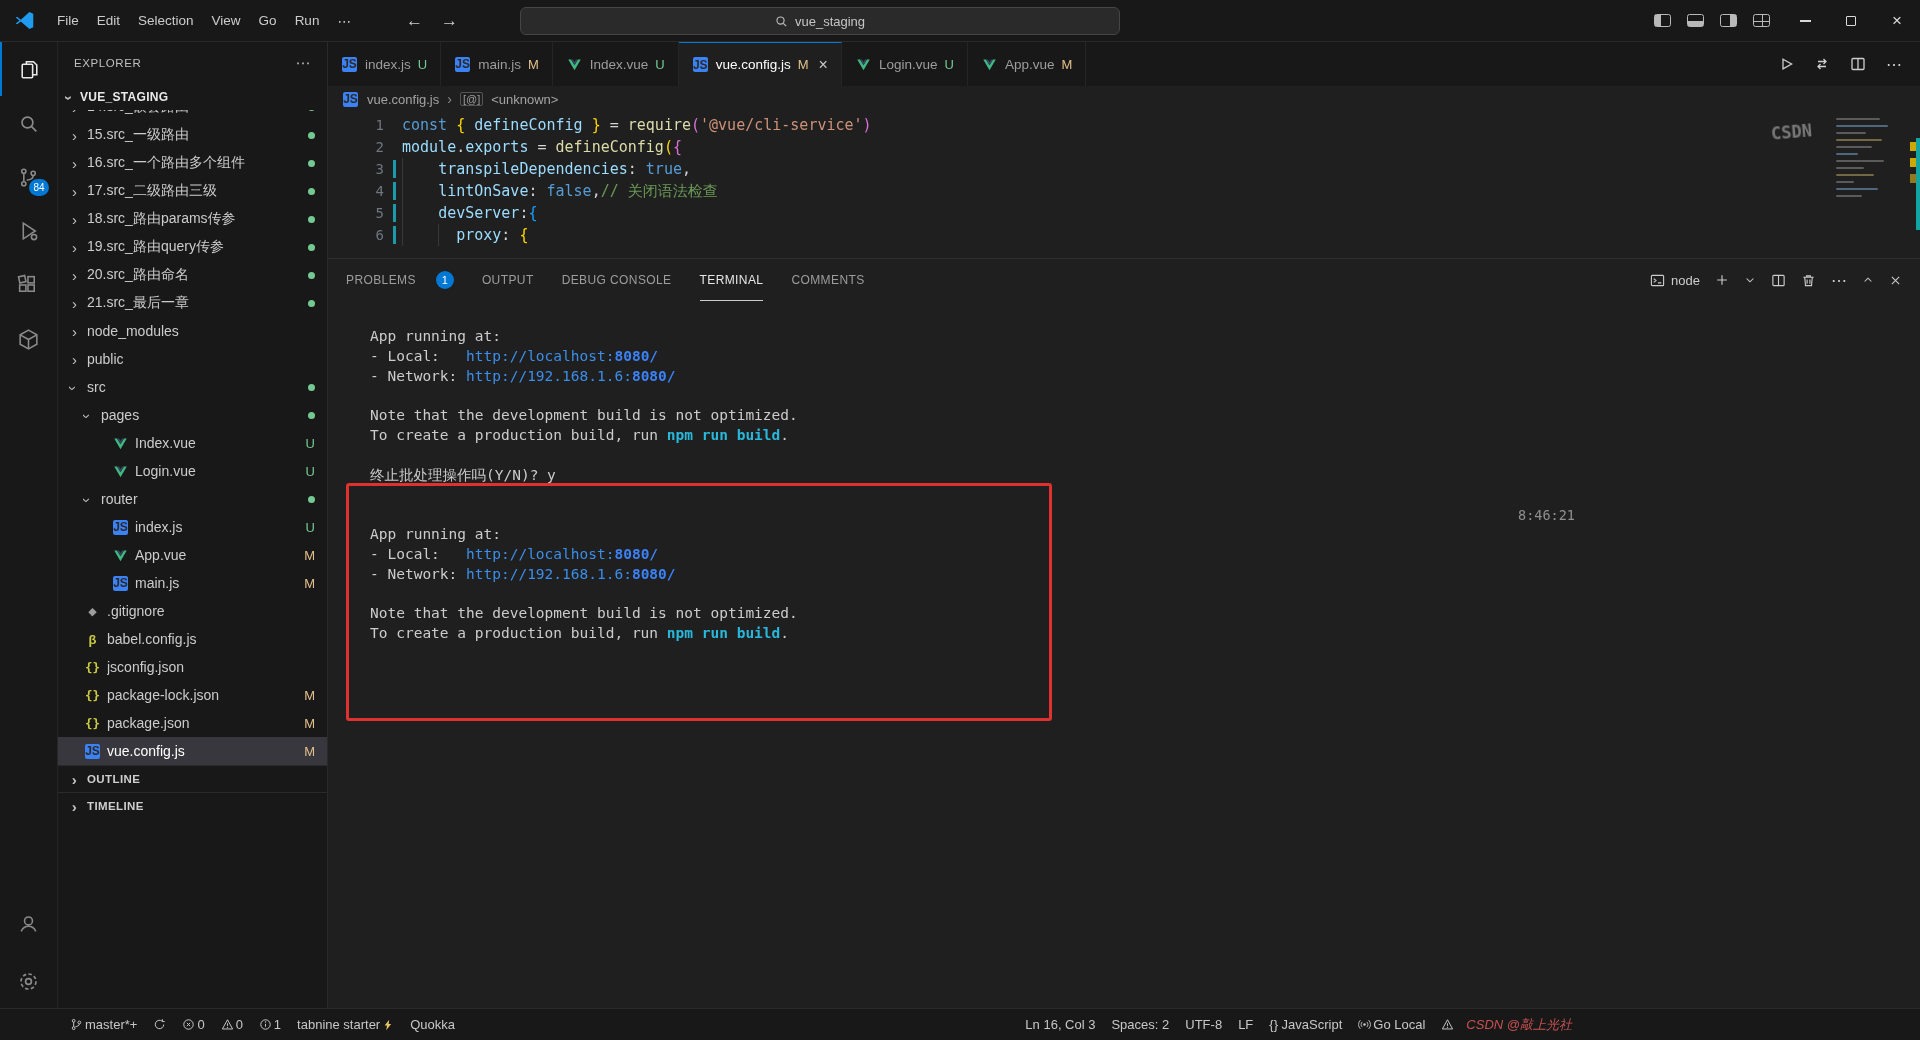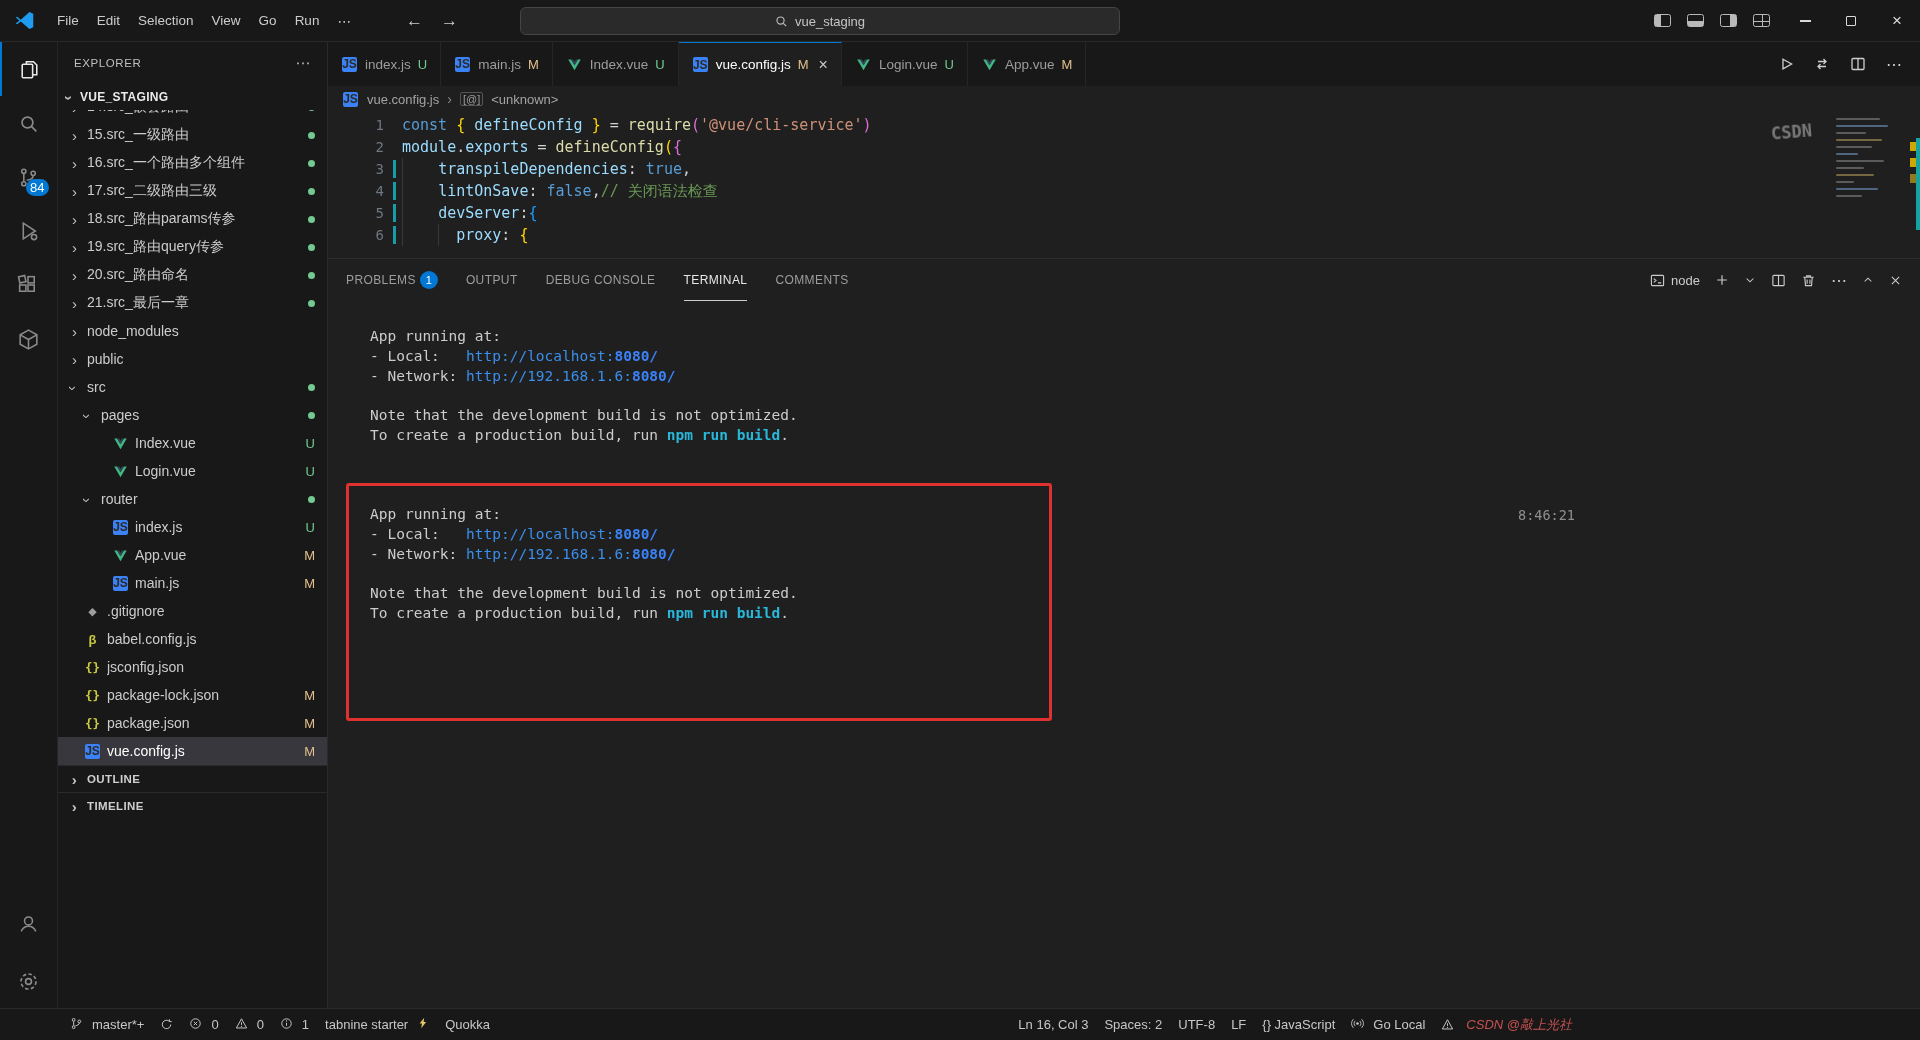--- a/index.html
+++ b/index.html
@@ -31,21 +31,21 @@
   .win-btn .maxbox { width:10px; height:10px; border:1.4px solid #d9d9d9; border-radius:1px; }
   .win-btn.close { font-size:17px; }
 
   
   .activitybar { position:absolute; top:42px; left:0; bottom:32px; width:58px; background:#181818;
     border-right:1px solid #252525; display:flex; flex-direction:column; align-items:center; z-index:20; }
   .ab-item { width:58px; height:54px; display:flex; align-items:center; justify-content:center;
     color:#8a8a8a; position:relative; cursor:pointer; }
   .ab-item.active { color:#e9e9e9; border-left:2px solid #0078d4; }
   .ab-badge { position:absolute; right:9px; bottom:8px; min-width:18px; height:17px; padding:0 4px;
-    background:#0078d4; color:#fff; border-radius:9px; font-size:13px; display:flex;
+    background:#0078d4; color:#fff; border-radius:9px; font-size:10px; display:flex;
     align-items:center; justify-content:center;text-align:center; }
   .ab-bottom { margin-top:auto; margin-bottom:4px; }
 
   
   .sidebar { position:absolute; top:42px; left:58px; bottom:32px; width:270px; background:#181818;
     border-right:1px solid #2a2a2a; display:flex; flex-direction:column; overflow:hidden; z-index:10; }
   .sb-header { height:42px; flex:none; display:flex; align-items:center; padding:0 16px;
     font-size:11.5px; letter-spacing:.6px; color:#bfbfbf; }
   .sb-more { margin-left:auto; color:#bdbdbd; font-size:15px; }
   .section-header { height:26px; flex:none; display:flex; align-items:center; gap:3px; padding:0 6px;
@@ -102,21 +102,21 @@
   .mm-bar { height:2px; margin-bottom:5px; background:#6a6a6a; border-radius:1px; }
   .wm-top { position:absolute; right:108px; top:10px; color:rgba(255,255,255,.4); font-size:17px;
     font-weight:bold; transform:rotate(-5deg); filter:blur(.5px); }
   .ruler { position:absolute; right:0; top:0; width:14px; height:146px; }
   .ruler .mark { position:absolute; right:4px; width:6px; height:9px; }
   .ruler .accent { position:absolute; right:0; top:26px; width:4px; height:92px; background:#12a3a3; }
 
   
   .panel { flex:1; position:relative; background:#1f1f1f; border-top:1px solid #2e2e2e; }
   .panel-header { height:42px; display:flex; align-items:center; padding:0 18px; }
-  .ptab { display:flex; align-items:center; gap:4px; margin-right:28px; height:42px;
+  .ptab { display:flex; align-items:center; gap:20px; margin-right:28px; height:42px;
     font-size:12px; letter-spacing:.4px; color:#9d9d9d; cursor:pointer; }
   .ptab.active { color:#e7e7e7; box-shadow:inset 0 -1px 0 #cccccc; }
   .pbadge { width:18px; height:18px; border-radius:50%; background:#0078d4; color:#fff;
     font-size:11px; display:flex; align-items:center; justify-content:center; }
   .panel-toolbar { margin-left:auto; display:flex; align-items:center; gap:15px; color:#cccccc; }
   .pt-group { display:flex; align-items:center; gap:6px; font-size:13px; }
   .term { position:absolute; left:0; right:14px; top:42px; bottom:0; overflow:hidden;
     font-family:"DejaVu Sans Mono",monospace; font-size:14.5px; padding:26px 0 0 42px; }
   .tline { height:19.8px; line-height:19.8px; white-space:pre; }
   .t-p{color:#cccccc} .t-u{color:#3b8eea} .t-ub{color:#3b82f6;font-weight:bold}
@@ -124,21 +124,21 @@
   .t-badge{background:#23a06d;color:#141414;font-weight:bold}
   .anno { position:absolute; left:18px; top:224px; width:706px; height:238px;
     border:3px solid #e03131; border-radius:3px; pointer-events:none; z-index:5; }
   .term-time { position:absolute; left:1190px; top:248px; color:#8f8f8f;
     font-family:"DejaVu Sans Mono",monospace; font-size:13.5px; }
 
   
   .statusbar { position:absolute; left:0; right:0; bottom:0; height:32px; background:#181818;
     border-top:1px solid #2a2a2a; display:flex; align-items:center; font-size:13px; color:#c7c7c7;
     padding-left:62px; z-index:30; }
-  .sb-item { display:flex; gap:9px; padding:0 8px; height:100%; cursor:pointer; }
+  .sb-item { display:flex; align-items:center; gap:2px; padding:0 8px; height:100%; cursor:pointer; }
   .sb-group { display:flex; align-items:center; }
   .sb-right { margin-left:auto; display:flex; align-items:center; padding-right:348px; }
   .watermark { color:rgba(219,88,88,.9); font-size:13px; padding-left:4px; white-space:nowrap;font-style:italic; }
 </style>
 </head>
 <body>
 
 <div class="app">
 
   <div class="titlebar">
@@ -626,20 +626,21 @@
         </div>
       </div>
       <div class="term">
           <div class="tline"><span class="t-p">App running at:</span></div>
           <div class="tline"><span class="t-p">- Local:   </span><span class="t-u">http://localhost:</span><span class="t-ub">8080/</span></div>
           <div class="tline"><span class="t-p">- Network: </span><span class="t-u">http://192.168.1.6:</span><span class="t-ub">8080/</span></div>
           <div class="tline">&nbsp;</div>
           <div class="tline"><span class="t-p">Note that the development build is not optimized.</span></div>
           <div class="tline"><span class="t-p">To create a production build, run </span><span class="t-c">npm run build</span><span class="t-p">.</span></div>
           <div class="tline">&nbsp;</div>
+          <div class="tline"><span class="t-p">终止批处理操作吗(Y/N)? y</span></div>
           <div class="tline">&nbsp;</div>
           <div class="tline">&nbsp;</div>
           <div class="tline"><span class="t-p">App running at:</span></div>
           <div class="tline"><span class="t-p">- Local:   </span><span class="t-u">http://localhost:</span><span class="t-ub">8080/</span></div>
           <div class="tline"><span class="t-p">- Network: </span><span class="t-u">http://192.168.1.6:</span><span class="t-ub">8080/</span></div>
           <div class="tline">&nbsp;</div>
           <div class="tline"><span class="t-p">Note that the development build is not optimized.</span></div>
           <div class="tline"><span class="t-p">To create a production build, run </span><span class="t-c">npm run build</span><span class="t-p">.</span></div>
         </div>
       <div class="anno"></div>

